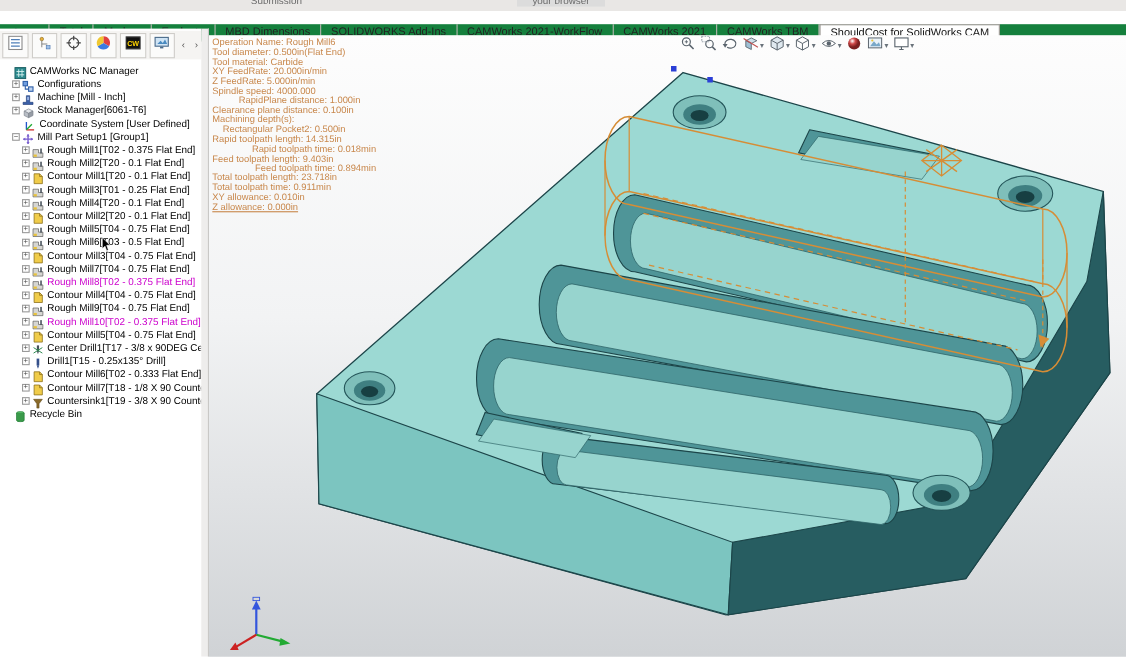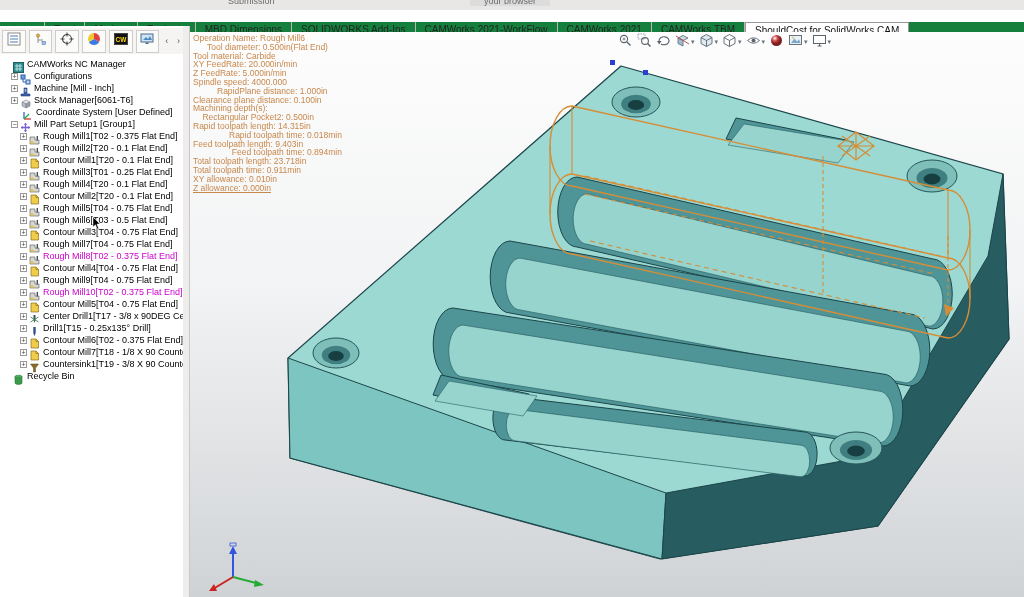--- a/index.html
+++ b/index.html
@@ -334,21 +334,21 @@
             </svg></span>
           <span class="lbl">Drill1[T15 - 0.25x135° Drill]</span>
         </div>
         <div class="trow">
           <span style="width: 20px; flex: 0 0 auto;"></span>
           <span class="expander">+</span>
           <span class="tico"><svg width="11" height="11" viewBox="0 0 11 11" xmlns="http://www.w3.org/2000/svg">
               <path d="M2 1h5l2.5 2.5V10H2z" fill="#f0cc4a" stroke="#8a6d1a" stroke-width="0.7"></path>
               <path d="M7 1v2.5H9.5" fill="none" stroke="#8a6d1a" stroke-width="0.7"></path>
             </svg></span>
-          <span class="lbl">Contour Mill6[T02 - 0.375 Flat End]</span>
+          <span class="lbl">Contour Mill6[T02 - 0.333 Flat End]</span>
         </div>
         <div class="trow">
           <span style="width: 20px; flex: 0 0 auto;"></span>
           <span class="expander">+</span>
           <span class="tico"><svg width="11" height="11" viewBox="0 0 11 11" xmlns="http://www.w3.org/2000/svg">
               <path d="M2 1h5l2.5 2.5V10H2z" fill="#f0cc4a" stroke="#8a6d1a" stroke-width="0.7"></path>
               <path d="M7 1v2.5H9.5" fill="none" stroke="#8a6d1a" stroke-width="0.7"></path>
             </svg></span>
           <span class="lbl">Contour Mill7[T18 - 1/8 X 90 Countersink]</span>
         </div>
@@ -370,21 +370,21 @@
           <span class="lbl">Recycle Bin</span>
         </div>
       </div>
 </div>
 
 <div class="splitter"></div>
 
 <div class="viewport">
   <div class="info-block" id="infoblock">
         <div class="info-line" style="color: rgb(200, 135, 75);">Operation Name: Rough Mill6</div>
-        <div class="info-line" style="color: rgb(200, 135, 75); text-align: center;">Tool diameter: 0.500in(Flat End)</div>
+        <div class="info-line" style="color: rgb(200, 135, 75);">Tool diameter: 0.500in(Flat End)</div>
         <div class="info-line" style="color: rgb(200, 135, 75);">Tool material: Carbide</div>
         <div class="info-line" style="color: rgb(200, 135, 75);">XY FeedRate: 20.000in/min</div>
         <div class="info-line" style="color: rgb(200, 135, 75);">Z FeedRate: 5.000in/min</div>
         <div class="info-line" style="color: rgb(200, 135, 75);">Spindle speed: 4000.000</div>
         <div class="info-line" style="color: rgb(200, 135, 75); margin-left: 24px;">RapidPlane distance: 1.000in</div>
         <div class="info-line" style="color: rgb(200, 135, 75);">Clearance plane distance: 0.100in</div>
         <div class="info-line" style="color: rgb(200, 135, 75);">Machining depth(s):</div>
         <div class="info-line" style="color: rgb(200, 135, 75);">    Rectangular Pocket2: 0.500in</div>
         <div class="info-line" style="color: rgb(200, 135, 75);">Rapid toolpath length: 14.315in</div>
         <div class="info-line" style="color: rgb(200, 135, 75); padding-left: 36px;">Rapid toolpath time: 0.018min</div>

